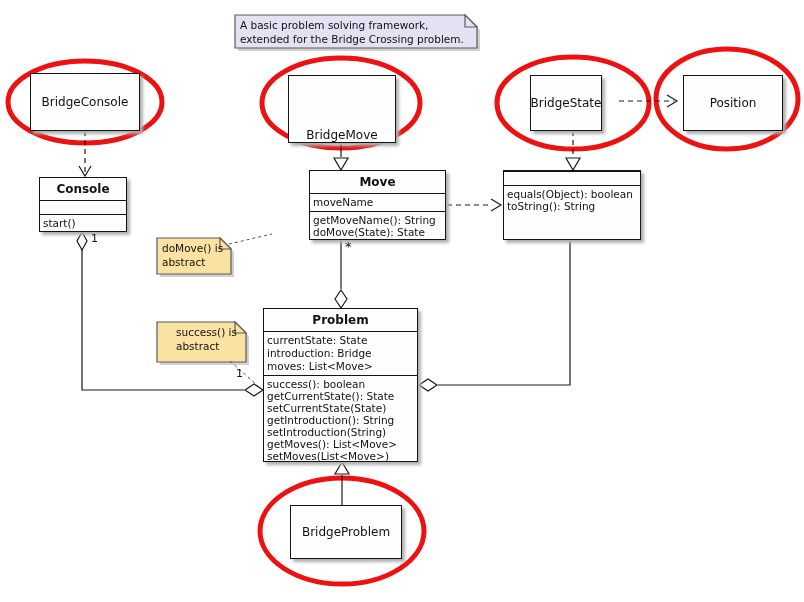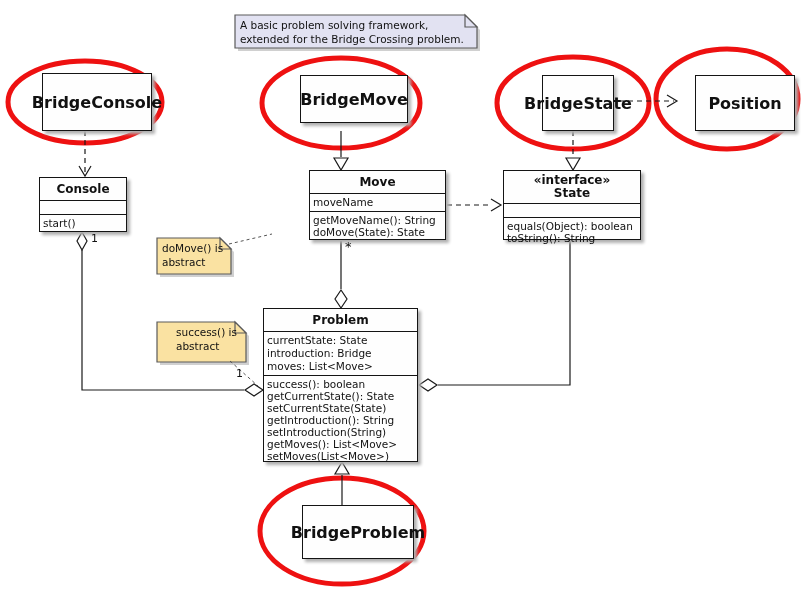--- a/index.html
+++ b/index.html
@@ -2,21 +2,21 @@
 <html style="--highlight_red: #ee1111; --note_top_bg: #e2e2f2; --note_side_bg: #fae2a2; --class_bg: #fefefe; --line: #1a1a1a;"><head>
 <meta charset="utf-8">
 <style>
   html,body{margin:0;padding:0;background:#ffffff;}
   .canvas{position:relative;width:804px;height:602px;background:#fff;
           font-family:"DejaVu Sans",sans-serif;color:#111;overflow:hidden;}
   .layer{position:absolute;left:0;top:0;z-index:1;}
   .cls-box{position:absolute;z-index:2;box-sizing:border-box;background:var(--class_bg,#fefefe);
            border:1.5px solid #141414;box-shadow:3px 3px 3px #b0b0b0;}
   .simple-cls{display:flex;align-items:center;justify-content:center;
-              font-weight:bold;font-size:16px;margin-left:12px;}
+              font-weight:normal;font-size:12px;}
   .cls-name{font-weight:bold;font-size:12px;line-height:13px;text-align:center;padding:5px 2px 4px;}
   .cls-name.two-line{padding:3px 2px;}
   .compartment{border-top:1.5px solid #141414;font-size:10.5px;padding:2px 3px;line-height:12.5px;}
   .member{white-space:nowrap;}
   .lh12{line-height:12px;}
   .lh13{line-height:13px;}
   .empty-attrs{min-height:9px;}
   .note-text{position:absolute;z-index:3;font-size:10.5px;line-height:14px;white-space:nowrap;}
   .mult{position:absolute;z-index:3;font-size:11px;line-height:12px;}
   svg .wire{stroke:var(--line,#1a1a1a);stroke-width:1.2;fill:none;}
@@ -108,21 +108,21 @@
     <div>abstract</div>
   </div>
   <div class="note-text" style="left:176px;top:325px;">
     <div>success() is</div>
     <div>abstract</div>
   </div>
 
   <div class="cls-box simple-cls" style="left:30px;top:73px;width:110px;height:58px;">
     <span>BridgeConsole</span>
   </div>
-  <div class="cls-box simple-cls" style="left:288px;top:75px;width:108px;height:48px;">
+  <div class="cls-box simple-cls" style="left:288px;top:75px;width:108px;height:68px;align-items:flex-end;">
     <span>BridgeMove</span>
   </div>
   <div class="cls-box simple-cls" style="left:530px;top:75px;width:72px;height:56px;">
     <span>BridgeState</span>
   </div>
   <div class="cls-box simple-cls" style="left:683px;top:75px;width:100px;height:56px;">
     <span>Position</span>
   </div>
   <div class="cls-box simple-cls" style="left:290px;top:505px;width:112px;height:54px;">
     <span>BridgeProblem</span>
@@ -141,24 +141,20 @@
     <div class="compartment">
       <div class="member">moveName</div>
     </div>
     <div class="compartment">
       <div class="member">getMoveName(): String</div>
       <div class="member">doMove(State): State</div>
     </div>
   </div>
 
   <div class="cls-box" style="left:503px;top:170px;width:138px;height:70px;">
-    <div class="cls-name two-line">
-      <div>«interface»</div>
-      <div>State</div>
-    </div>
     <div class="compartment empty-attrs"></div>
     <div class="compartment lh12">
       <div class="member">equals(Object): boolean</div>
       <div class="member">toString(): String</div>
     </div>
   </div>
 
   <div class="cls-box" style="left:263px;top:308px;width:155px;height:154px;">
     <div class="cls-name">Problem</div>
     <div class="compartment lh13">

